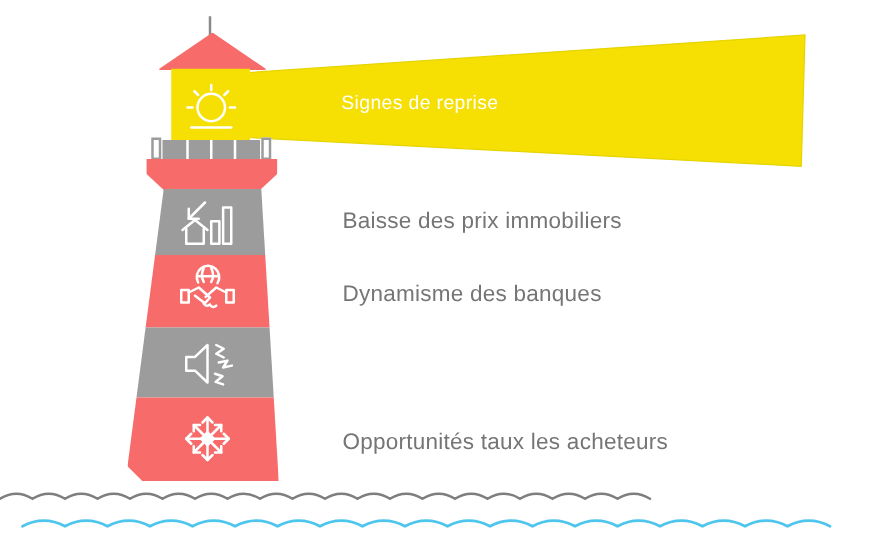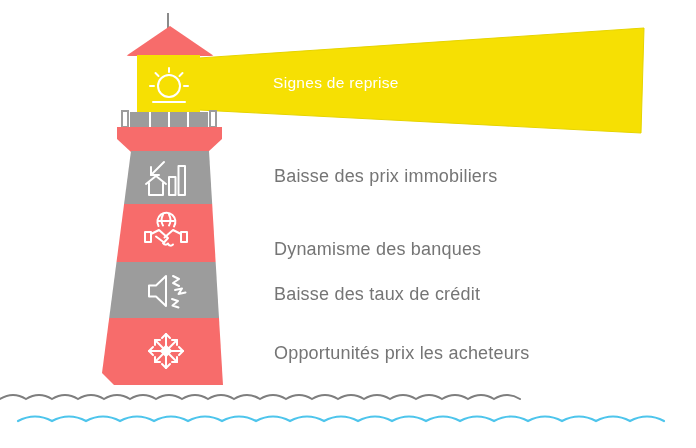--- a/index.html
+++ b/index.html
@@ -34,21 +34,21 @@
   .stripe{position:absolute;left:0;right:0;}
   .stripe.s1{top:0;height:53px;background:var(--segment_gray);}
   .stripe.s2{top:53px;height:58px;background:var(--coral_red);}
   .stripe.s3{top:111px;height:56px;background:var(--segment_gray);}
   .stripe.s4{top:167px;height:67px;background:var(--coral_red);}
   .tower-icon{position:absolute;left:43px;}
 
   
   #beam-label{left:273px;top:74px;font-size:15.5px;color:#fff;letter-spacing:.3px;}
   .row-label{left:274px;font-size:18px;color:var(--text_gray);letter-spacing:.2px;}
-  #row-label-0{top:166px;} #row-label-1{top:239px;}
+  #row-label-0{top:166px;} #row-label-1{top:225px;}
   #row-label-2{top:284px;} #row-label-3{top:343px;}
 
   .ic{stroke:#fff;stroke-width:2;fill:none;stroke-linecap:round;stroke-linejoin:round;}
 </style>
 </head>
 <body>
 
 <div class="canvas">
 
   <svg id="bg-svg" viewBox="0 0 696 448">
@@ -141,15 +141,14 @@
         <path d="M29 36 H34 V31"></path>
         <path d="M23 20 l5 5 -5 5 -5 -5 z" fill="#fff"></path>
       </g>
     </svg>
   </div>
 
   <div id="beam-label" class="abs">Signes de reprise</div>
 
   <div id="row-label-0" class="abs row-label">Baisse des prix immobiliers</div>
   <div id="row-label-1" class="abs row-label">Dynamisme des banques</div>
-  <div id="row-label-2" class="abs row-label">Baisse des taux de crédit</div>
-  <div id="row-label-3" class="abs row-label">Opportunités prix les acheteurs</div>
+  <div id="row-label-3" class="abs row-label">Opportunités taux les acheteurs</div>
 </div>
 
 </body></html>

